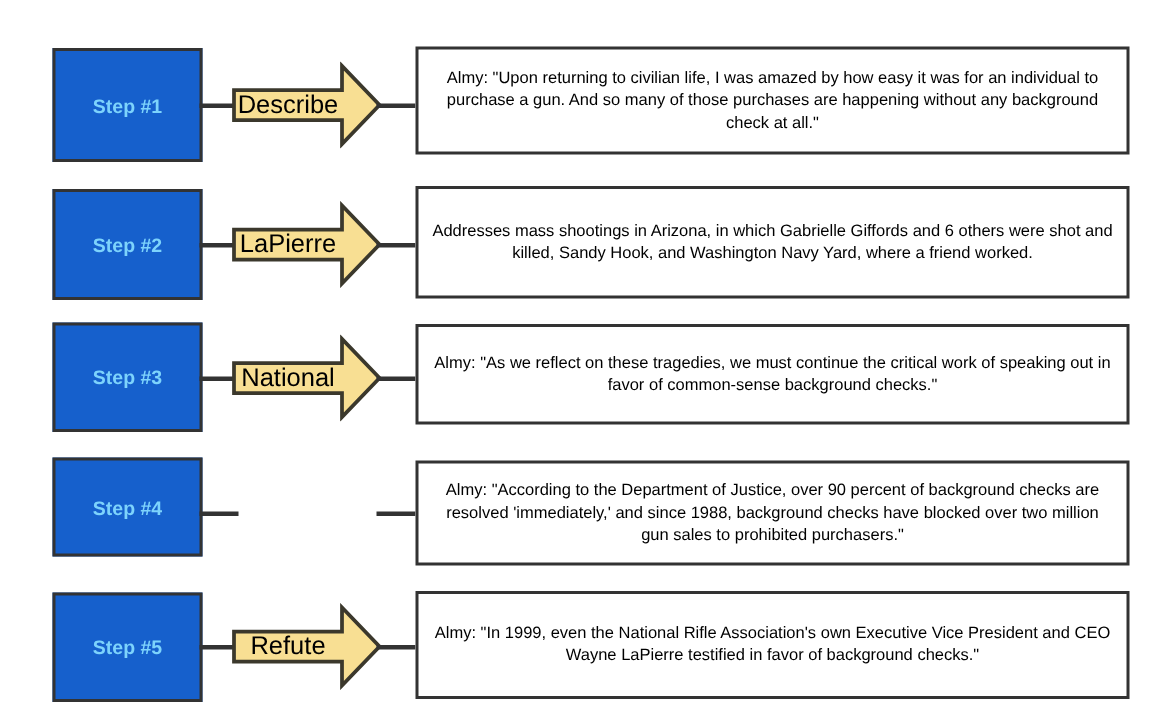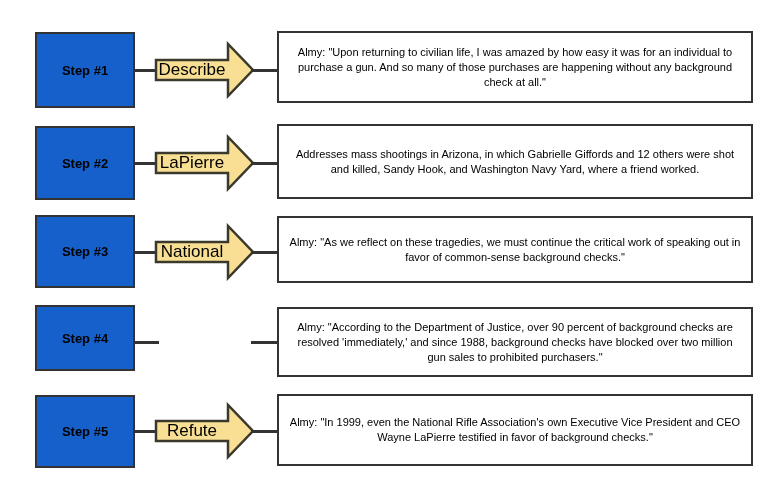--- a/index.html
+++ b/index.html
@@ -20,21 +20,21 @@
     left: 35px;
     width: 100px;
     box-sizing: border-box;
     background: #1660CC;
     border: 2px solid #333333;
     display: flex;
     align-items: center;
     justify-content: center;
   }
   .step span {
-    color: #000000;
+    color: #7dd3fc;
     font-weight: bold;
     font-size: 13px;
   }
   .connector {
     position: absolute;
     height: 3px;
     background: #333333;
   }
   .arrow {
     position: absolute;
@@ -106,21 +106,21 @@
   </div>
   <div class="connector" style="left:133px;top:161.5px;width:26px"></div>
   <div class="arrow" style="left:154px;top:134px">
     <svg width="102" height="58" viewBox="0 0 102 58">
       <polygon points="2,19 74,19 74,3 99,29 74,55 74,39 2,39"></polygon>
     </svg>
     <span class="arrow-label">LaPierre</span>
   </div>
   <div class="connector" style="left:251px;top:161.5px;width:26px"></div>
   <div class="tbox" style="top:124px;height:75px">
-    <p>Addresses mass shootings in Arizona, in which Gabrielle Giffords and 12 others were shot and killed, Sandy Hook, and Washington Navy Yard, where a friend worked.</p>
+    <p>Addresses mass shootings in Arizona, in which Gabrielle Giffords and 6 others were shot and killed, Sandy Hook, and Washington Navy Yard, where a friend worked.</p>
   </div>
 
   <div class="step" style="top:215px;height:73px">
     <span>Step #3</span>
   </div>
   <div class="connector" style="left:133px;top:250.5px;width:26px"></div>
   <div class="arrow" style="left:154px;top:223px">
     <svg width="102" height="58" viewBox="0 0 102 58">
       <polygon points="2,19 74,19 74,3 99,29 74,55 74,39 2,39"></polygon>
     </svg>

